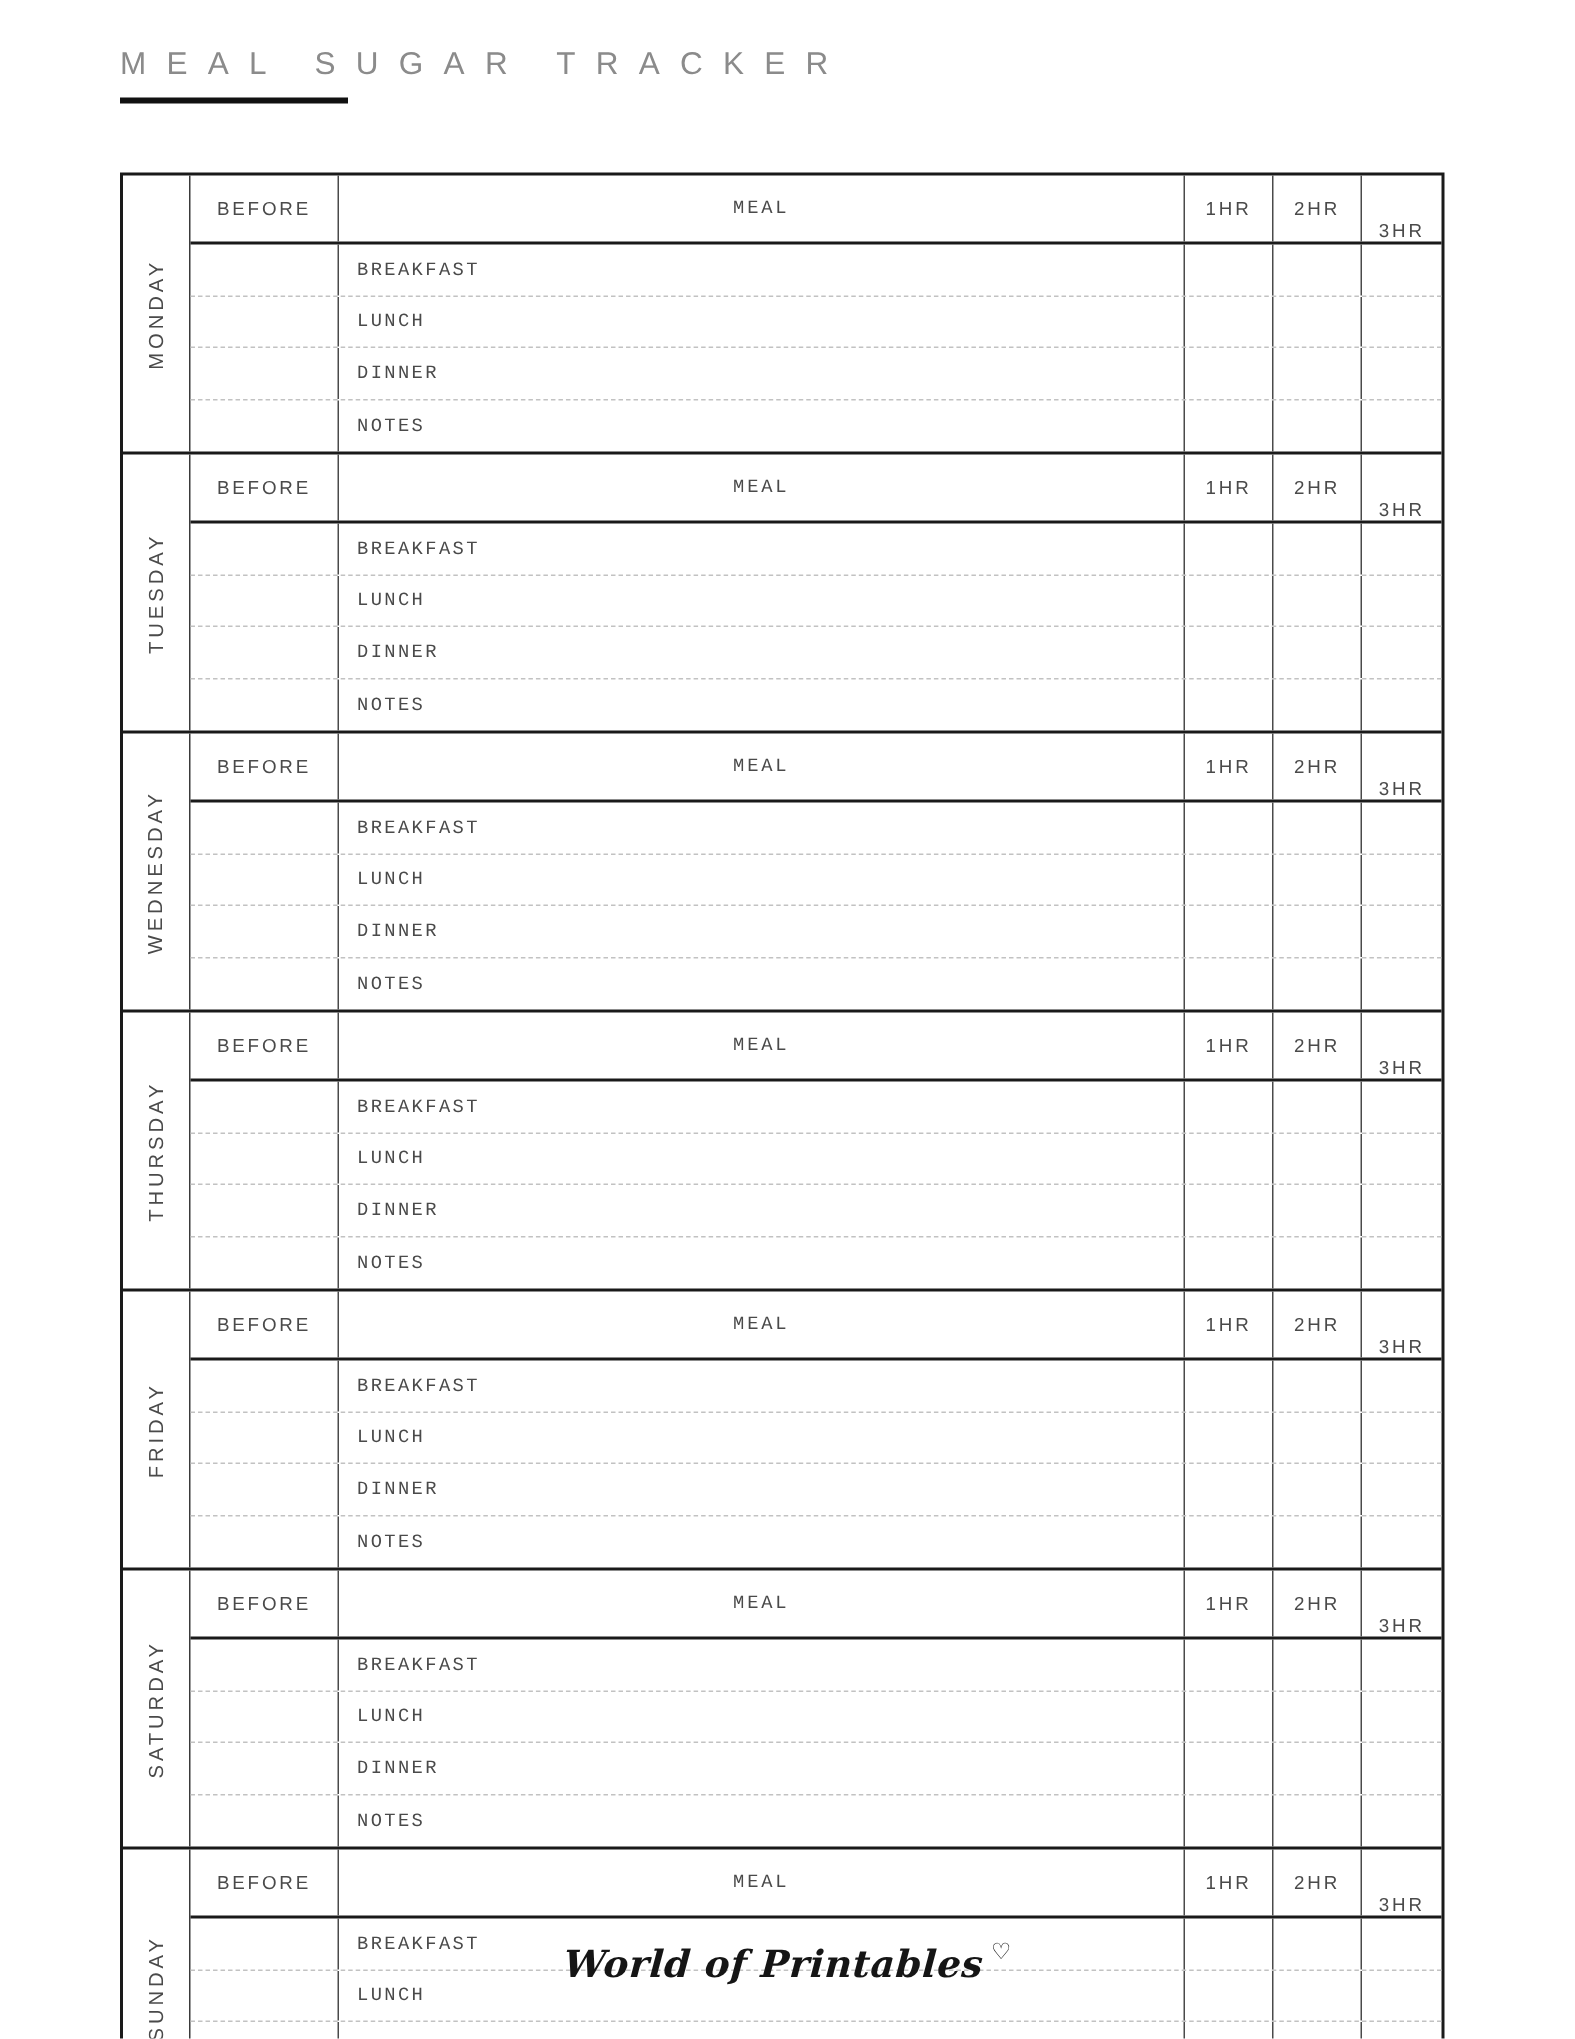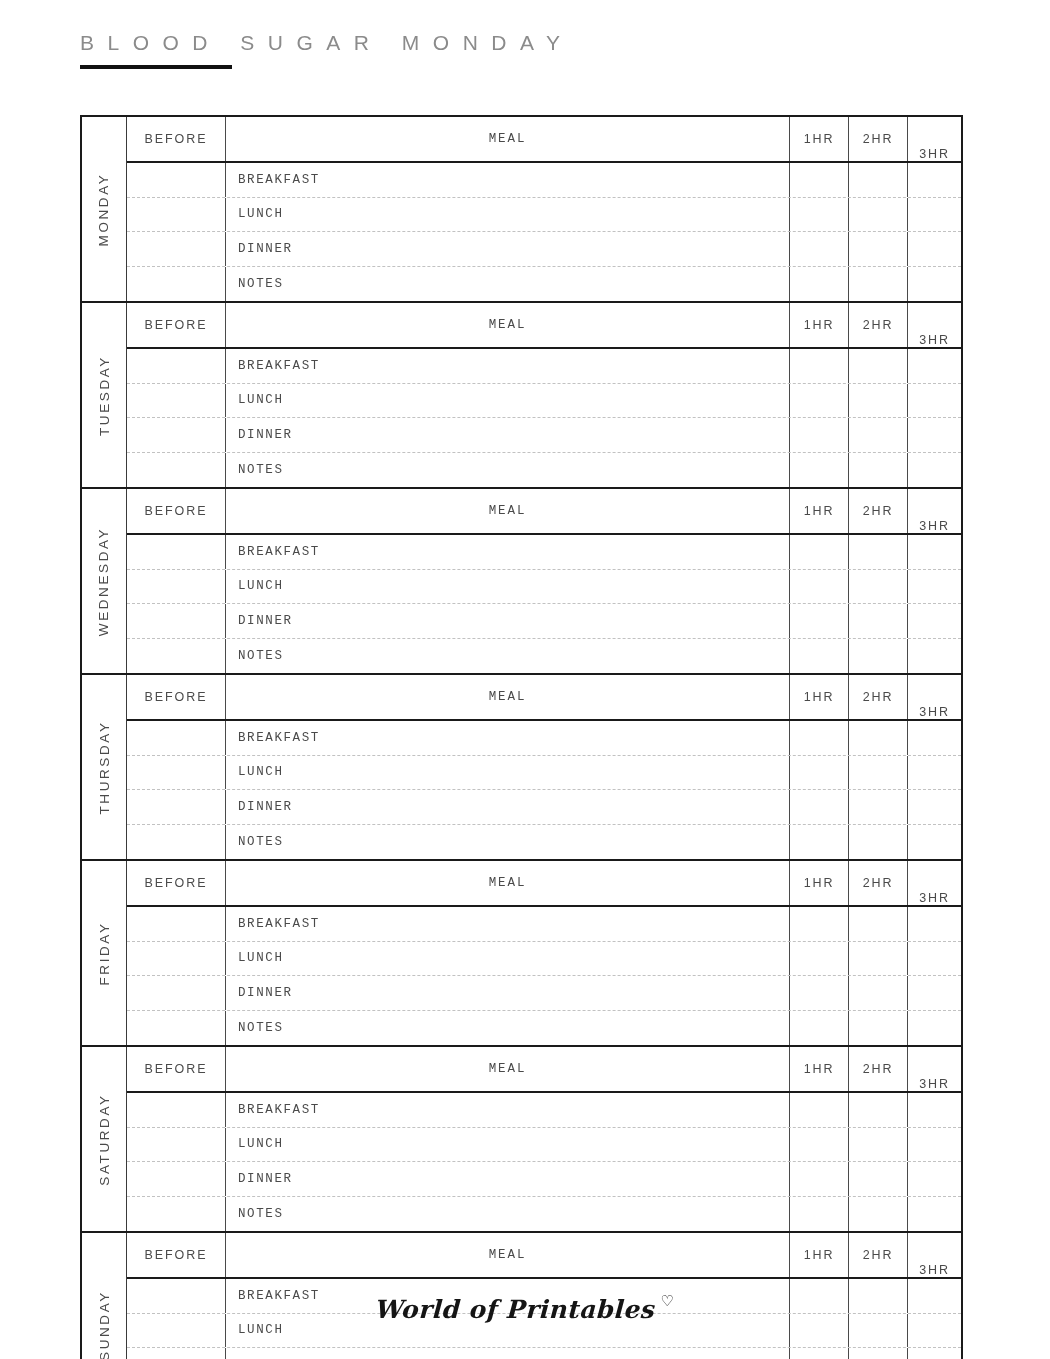--- a/index.html
+++ b/index.html
@@ -167,21 +167,21 @@
     position: relative;
     top: -9px;
   }
 </style>
 </head>
 <body>
 
 <div class="page">
 
   <div class="title-block">
-    <h1 class="page-title">BLOOD SUGAR MONDAY</h1>
+    <h1 class="page-title">MEAL SUGAR TRACKER</h1>
     <div class="title-rule"></div>
   </div>
 
   <div class="tracker" id="tracker">
       <div class="day-block">
         <div class="day-label-cell">
           <span class="day-label">MONDAY</span>
         </div>
         <div class="day-body">
           <div class="head-row">

